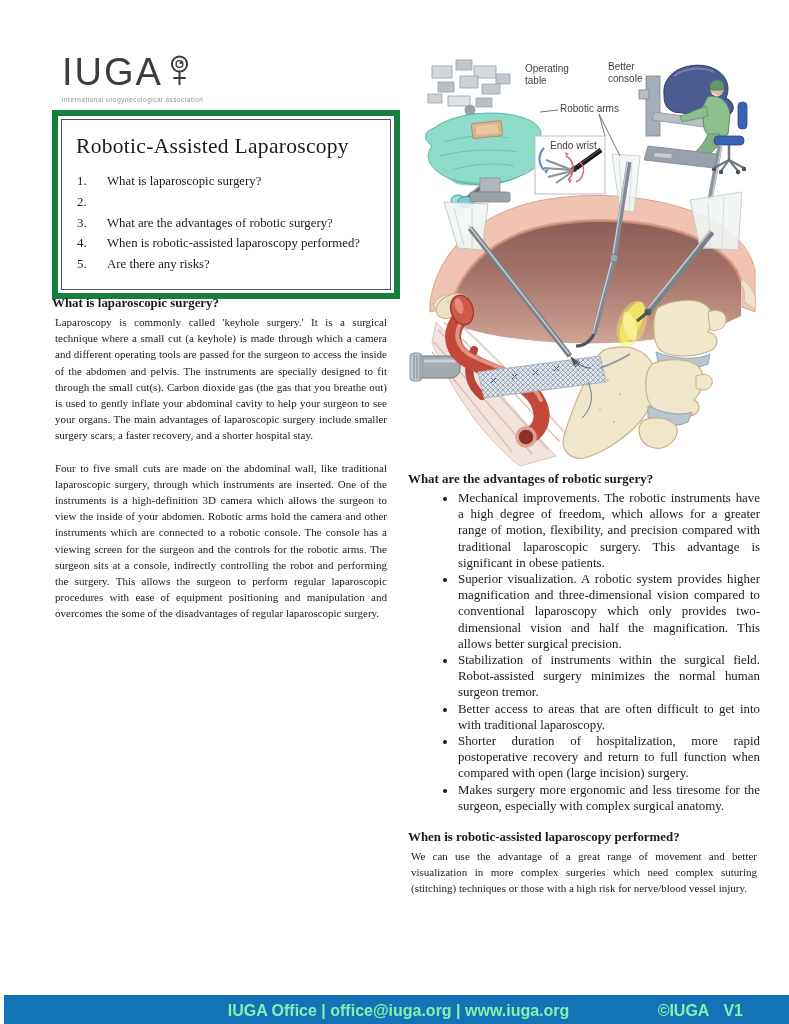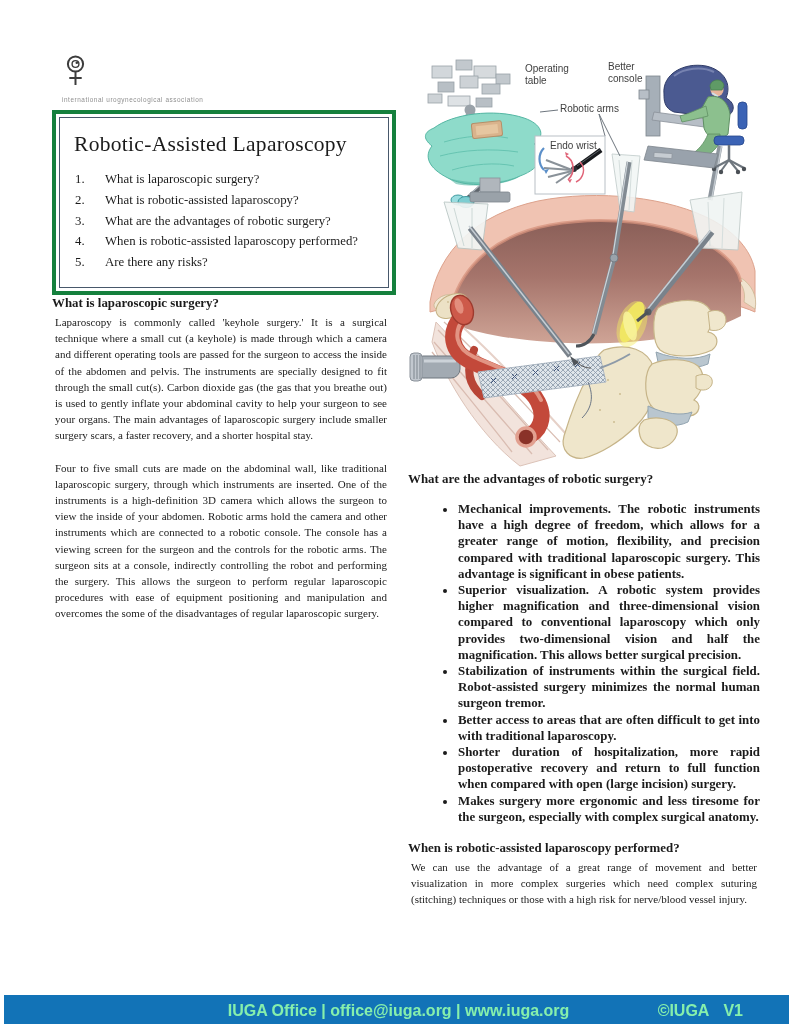--- a/index.html
+++ b/index.html
@@ -17,38 +17,38 @@
     letter-spacing:2px; color:#3c3c3c; font-weight:400;
   }
   .logo-tagline {
     font-family:"Liberation Sans", sans-serif; font-size:6.4px; letter-spacing:0.55px;
     color:#909090; margin-top:2px; white-space:nowrap;
   }
 
   
   .title-box {
     position:absolute; left:52px; top:110px; width:330px;
-    border:4px solid #15803d; background:#ffffff; padding:3px;
+    border:6px solid #15803d; background:#ffffff; padding:3px;
   }
   .title-box-inner { border:1.2px solid #47586b; padding:8px 12px 14px 12px; }
   .doc-title { font-size:21.5px; font-weight:normal; margin:6px 0 12px 2px; letter-spacing:0.3px; }
   .doc-subtitle { font-size:15px; font-weight:normal; letter-spacing:5px; margin:0 0 10px 2px; }
   .toc { margin:0; padding:0; list-style:none; }
   .toc li { display:flex; font-size:12.8px; line-height:20.8px; }
   .toc .toc-num { width:30px; flex:0 0 30px; padding-left:3px; }
 
   
   .left-col  { position:absolute; left:52px;  top:296px; width:338px; }
   .right-col { position:absabsolute; }
   .right-col { position:absolute; left:408px; top:472px; width:352px; }
   .sec { margin:0 0 16px 0; }
   .sec-heading { font-size:12.9px; font-weight:bold; margin:0 0 1px 0; }
   .body-text { font-size:11px; line-height:16.2px; text-align:justify; margin:3px; }
   .body-text + .body-text { margin-top:16px; }
-  .bullets { margin:14px 0 0 0; padding-left:49px;font-weight:bold; }
+  .bullets { margin:3px 0 0 0; padding-left:49px; }
   .bullets li { font-size:12.9px; line-height:16.2px; text-align:justify; padding-left:1px; }
 
   
   .illustration { position:absolute; left:408px; top:50px; width:357px; height:418px; }
   .illustration svg { position:absolute; left:0; top:0; }
   .illu-label {
     position:absolute; font-family:"Liberation Sans", sans-serif;
     font-size:10px; line-height:1.2; color:#3f3f3f; white-space:nowrap;
   }
 
@@ -62,20 +62,21 @@
   .footer-right  { position:absolute; right:50px; top:7px; }
   .footer-right .ver { margin-left:14px; }
 </style>
 </head>
 <body>
 
 <div class="page">
 
   <div class="logo">
     <div class="logo-row">
+      <span class="logo-text">IUGA</span>
       <span>
         <svg width="27" height="36" viewBox="0 0 27 36">
           <circle cx="13.5" cy="10" r="7.6" fill="none" stroke="#3c3c3c" stroke-width="2"></circle>
           <circle cx="13.5" cy="10" r="3.4" fill="none" stroke="#3c3c3c" stroke-width="1.4"></circle>
           <circle cx="14.8" cy="8.7" r="1.3" fill="#3c3c3c"></circle>
           <line x1="13.5" y1="17.6" x2="13.5" y2="31" stroke="#3c3c3c" stroke-width="2"></line>
           <line x1="7.3" y1="24" x2="19.7" y2="24" stroke="#3c3c3c" stroke-width="2"></line>
         </svg>
       </span>
     </div>
@@ -85,21 +86,20 @@
   <div class="title-box">
     <div class="title-box-inner">
       <h1 class="doc-title">Robotic-Assisted Laparoscopy</h1>
       <ol class="toc">
         <li>
           <span class="toc-num">1.</span>
           <span>What is laparoscopic surgery?</span>
         </li>
         <li>
           <span class="toc-num">2.</span>
-          <span>What is robotic-assisted laparoscopy?</span>
         </li>
         <li>
           <span class="toc-num">3.</span>
           <span>What are the advantages of robotic surgery?</span>
         </li>
         <li>
           <span class="toc-num">4.</span>
           <span>When is robotic-assisted laparoscopy performed?</span>
         </li>
         <li>

